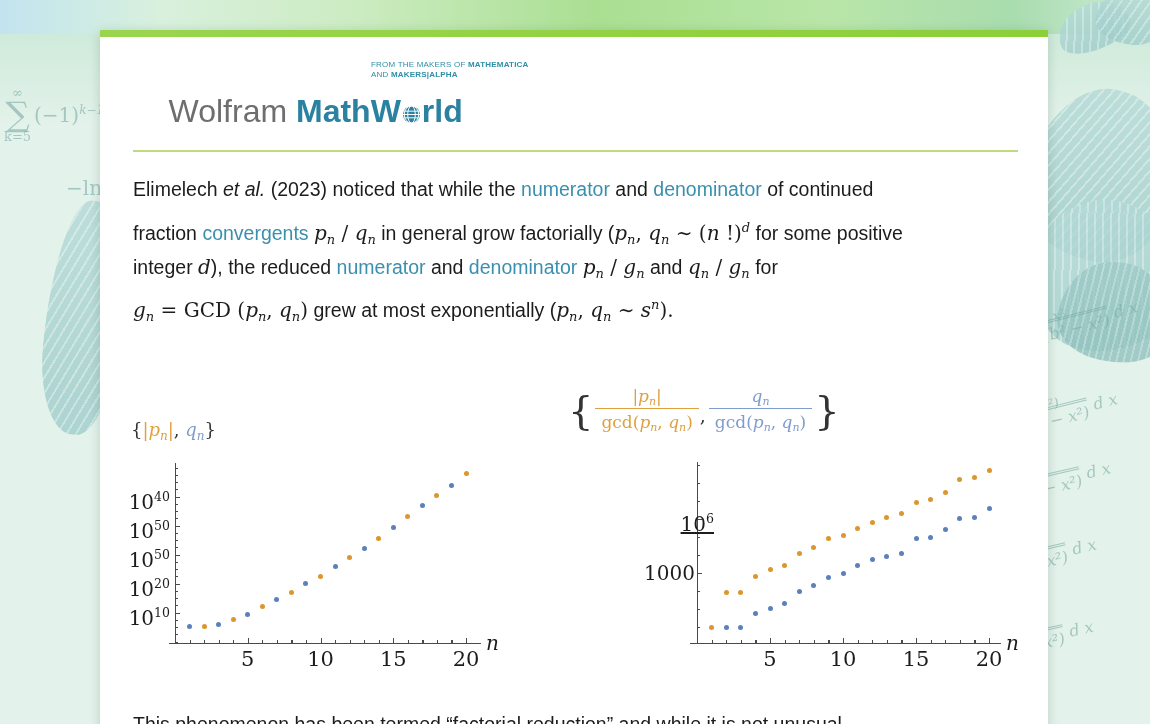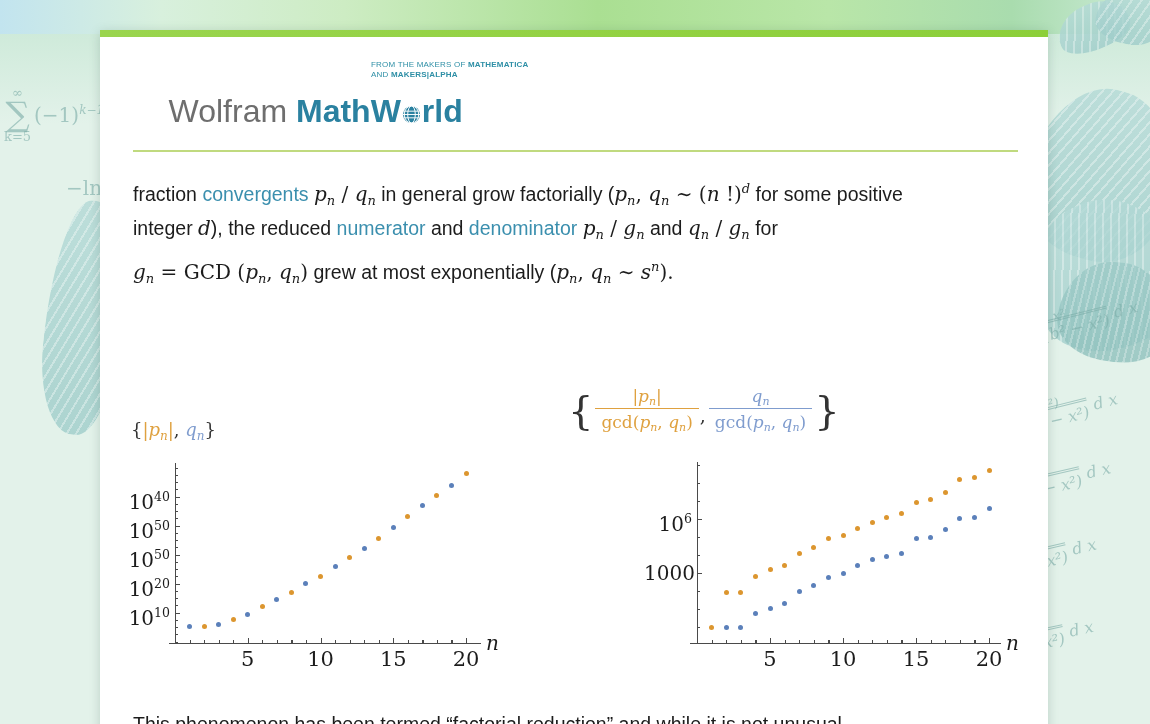--- a/index.html
+++ b/index.html
@@ -150,20 +150,21 @@
           </svg></span><span>rld</span></span>
   </div>
   <div class="tagline">
     <div><span>FROM THE MAKERS OF </span><b>MATHEMATICA</b></div>
     <div><span>AND </span><b>MAKERS|ALPHA</b></div>
   </div>
 
   <div class="title-rule"></div>
 
   <div class="para" id="para">
+      <div class="pline"><span class="sg-t">Elimelech </span><span class="sg-i">et al.</span><span class="sg-t"> (2023) noticed that while the </span><span class="sg-a">numerator</span><span class="sg-t"> and </span><span class="sg-a">denominator</span><span class="sg-t"> of continued</span></div>
       <div class="pline"><span class="sg-t">fraction </span><span class="sg-a">convergents</span><span class="sg-t"> </span><span class="sg-v">p</span><span class="sg-sub">n</span><span class="sg-r"> / </span><span class="sg-v">q</span><span class="sg-sub">n</span><span class="sg-t"> in general grow factorially (</span><span class="sg-v">p</span><span class="sg-sub">n</span><span class="sg-r">, </span><span class="sg-v">q</span><span class="sg-sub">n</span><span class="sg-r"> ∼ (</span><span class="sg-v">n</span><span class="sg-r"> !)</span><span class="sg-sup">d</span><span class="sg-t"> for some positive</span></div>
       <div class="pline"><span class="sg-t">integer </span><span class="sg-v">d</span><span class="sg-t">), the reduced </span><span class="sg-a">numerator</span><span class="sg-t"> and </span><span class="sg-a">denominator</span><span class="sg-t"> </span><span class="sg-v">p</span><span class="sg-sub">n</span><span class="sg-r"> / </span><span class="sg-v">g</span><span class="sg-sub">n</span><span class="sg-t"> and </span><span class="sg-v">q</span><span class="sg-sub">n</span><span class="sg-r"> / </span><span class="sg-v">g</span><span class="sg-sub">n</span><span class="sg-t"> for</span></div>
       <div class="pline"><span class="sg-v">g</span><span class="sg-sub">n</span><span class="sg-r"> = GCD (</span><span class="sg-v">p</span><span class="sg-sub">n</span><span class="sg-r">, </span><span class="sg-v">q</span><span class="sg-sub">n</span><span class="sg-r">)</span><span class="sg-t"> grew at most exponentially (</span><span class="sg-v">p</span><span class="sg-sub">n</span><span class="sg-r">, </span><span class="sg-v">q</span><span class="sg-sub">n</span><span class="sg-r"> ∼ </span><span class="sg-v">s</span><span class="sg-sup">n</span><span class="sg-r">).</span></div>
     </div>
 
   <div class="plot-label-left"><span class="sg-r">{</span><span class="sg-v c-orange">|p</span><span class="sg-sub c-orange">n</span><span class="sg-v c-orange">|</span><span class="sg-r">, </span><span class="sg-v c-blue">q</span><span class="sg-sub c-blue">n</span><span class="sg-r">}</span></div>
   <div class="rlabel">
     <span class="brace">{</span>
     <span class="frac orange">
       <span class="num"><span class="sg-v">|p</span><span class="sg-sub">n</span><span class="sg-v">|</span></span>
@@ -251,21 +252,21 @@
       <div class="dot" style="left: 274.35px; top: 597.05px; background: rgb(91, 128, 186);"></div>
       <div class="dot" style="left: 303.45px; top: 581.1px; background: rgb(91, 128, 186);"></div>
       <div class="dot" style="left: 332.55px; top: 563.7px; background: rgb(91, 128, 186);"></div>
       <div class="dot" style="left: 361.65px; top: 546.3px; background: rgb(91, 128, 186);"></div>
       <div class="dot" style="left: 390.75px; top: 524.55px; background: rgb(91, 128, 186);"></div>
       <div class="dot" style="left: 419.85px; top: 502.8px; background: rgb(91, 128, 186);"></div>
       <div class="dot" style="left: 448.95px; top: 482.5px; background: rgb(91, 128, 186);"></div>
       <div class="axis" style="left: 697px; top: 462px; width: 1px; height: 181px;"></div>
       <div class="axis" style="left: 690px; top: 643px; width: 311px; height: 1px;"></div>
       <div class="tickmark" style="left: 697px; top: 519px; width: 5px; height: 1.2px;"></div>
-      <div class="ytick-label" style="left: 644px; top: 508px;">10<sup>6</sup></div>
+      <div class="ytick-label" style="left: 666px; top: 508px; text-decoration: underline;">10<sup>6</sup></div>
       <div class="tickmark" style="left: 697px; top: 573px; width: 5px; height: 1.2px;"></div>
       <div class="ytick-label" style="left: 644px; top: 562px;">1000</div>
       <div class="tickmark" style="left: 697px; top: 627px; width: 3px; height: 1px;"></div>
       <div class="tickmark" style="left: 697px; top: 609px; width: 3px; height: 1px;"></div>
       <div class="tickmark" style="left: 697px; top: 591px; width: 3px; height: 1px;"></div>
       <div class="tickmark" style="left: 697px; top: 555px; width: 3px; height: 1px;"></div>
       <div class="tickmark" style="left: 697px; top: 537px; width: 3px; height: 1px;"></div>
       <div class="tickmark" style="left: 697px; top: 501px; width: 3px; height: 1px;"></div>
       <div class="tickmark" style="left: 697px; top: 483px; width: 3px; height: 1px;"></div>
       <div class="tickmark" style="left: 697px; top: 465px; width: 3px; height: 1px;"></div>

